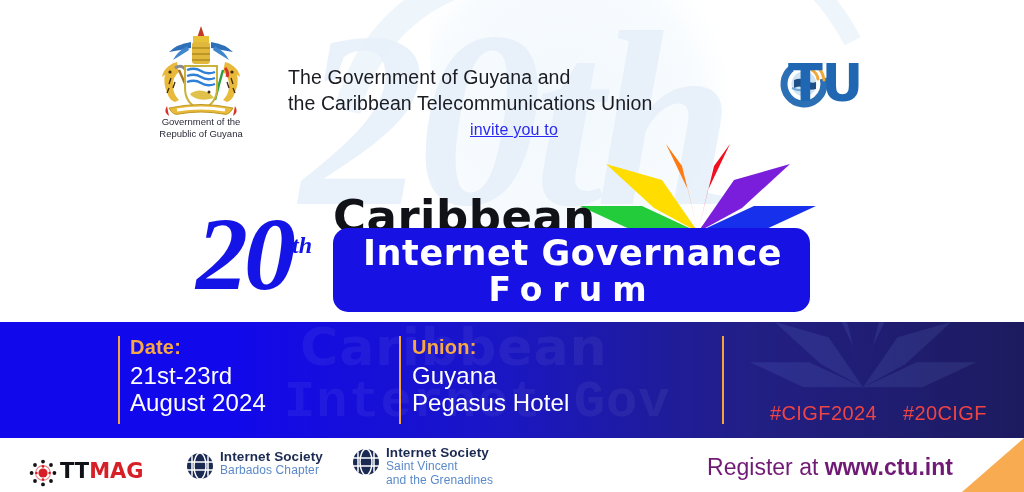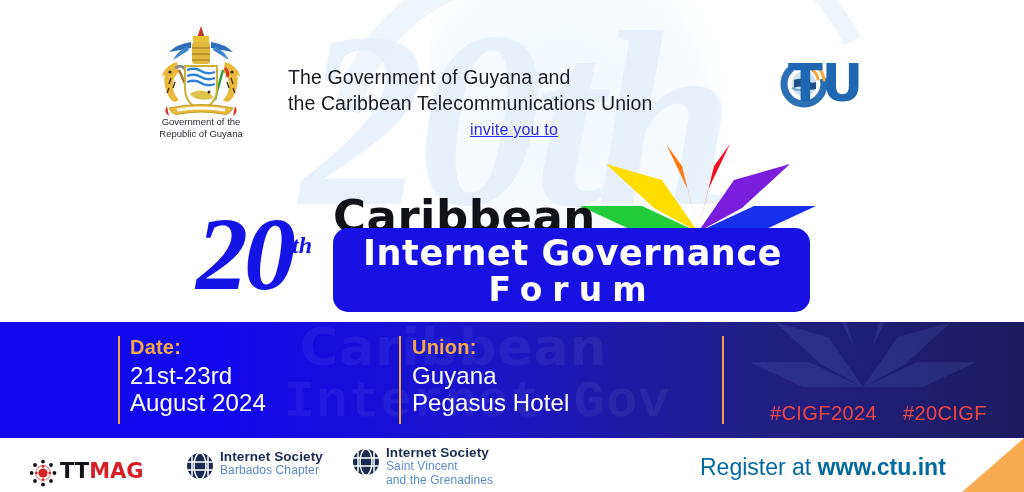--- a/index.html
+++ b/index.html
@@ -143,22 +143,22 @@
 
   .isoc{position:absolute;height:34px;}
   .isoc-g{position:absolute;left:0;top:2px;width:28px;height:28px;}
   .isoc-t{position:absolute;left:34px;top:-1px;white-space:nowrap;}
   .isoc-t .n1{display:block;font-size:13.5px;font-weight:700;color:#1b2a52;line-height:15px;letter-spacing:.1px;}
   .isoc-t .n2{display:block;font-size:12px;color:#5b8ac9;line-height:13.5px;letter-spacing:.1px;}
   .isoc-bb{left:186px;top:450px;}
   .isoc-sv{left:352px;top:446px;}
 
   .register{
-    position:absolute;left:700px;top:452px;width:260px;text-align:left;
-    font-size:23px;color:#0369a1;line-height:30px;white-space:nowrap;
+    position:absolute;left:700px;top:452px;width:260px;text-align:center;
+    font-size:23px;color:#701a75;line-height:30px;white-space:nowrap;
   }
   .register .bold{font-weight:700;}
 </style>
 </head>
 <body>
 
 <div id="banner">
 
   <div class="bg-layer">
     <div class="wm-blob"></div>

